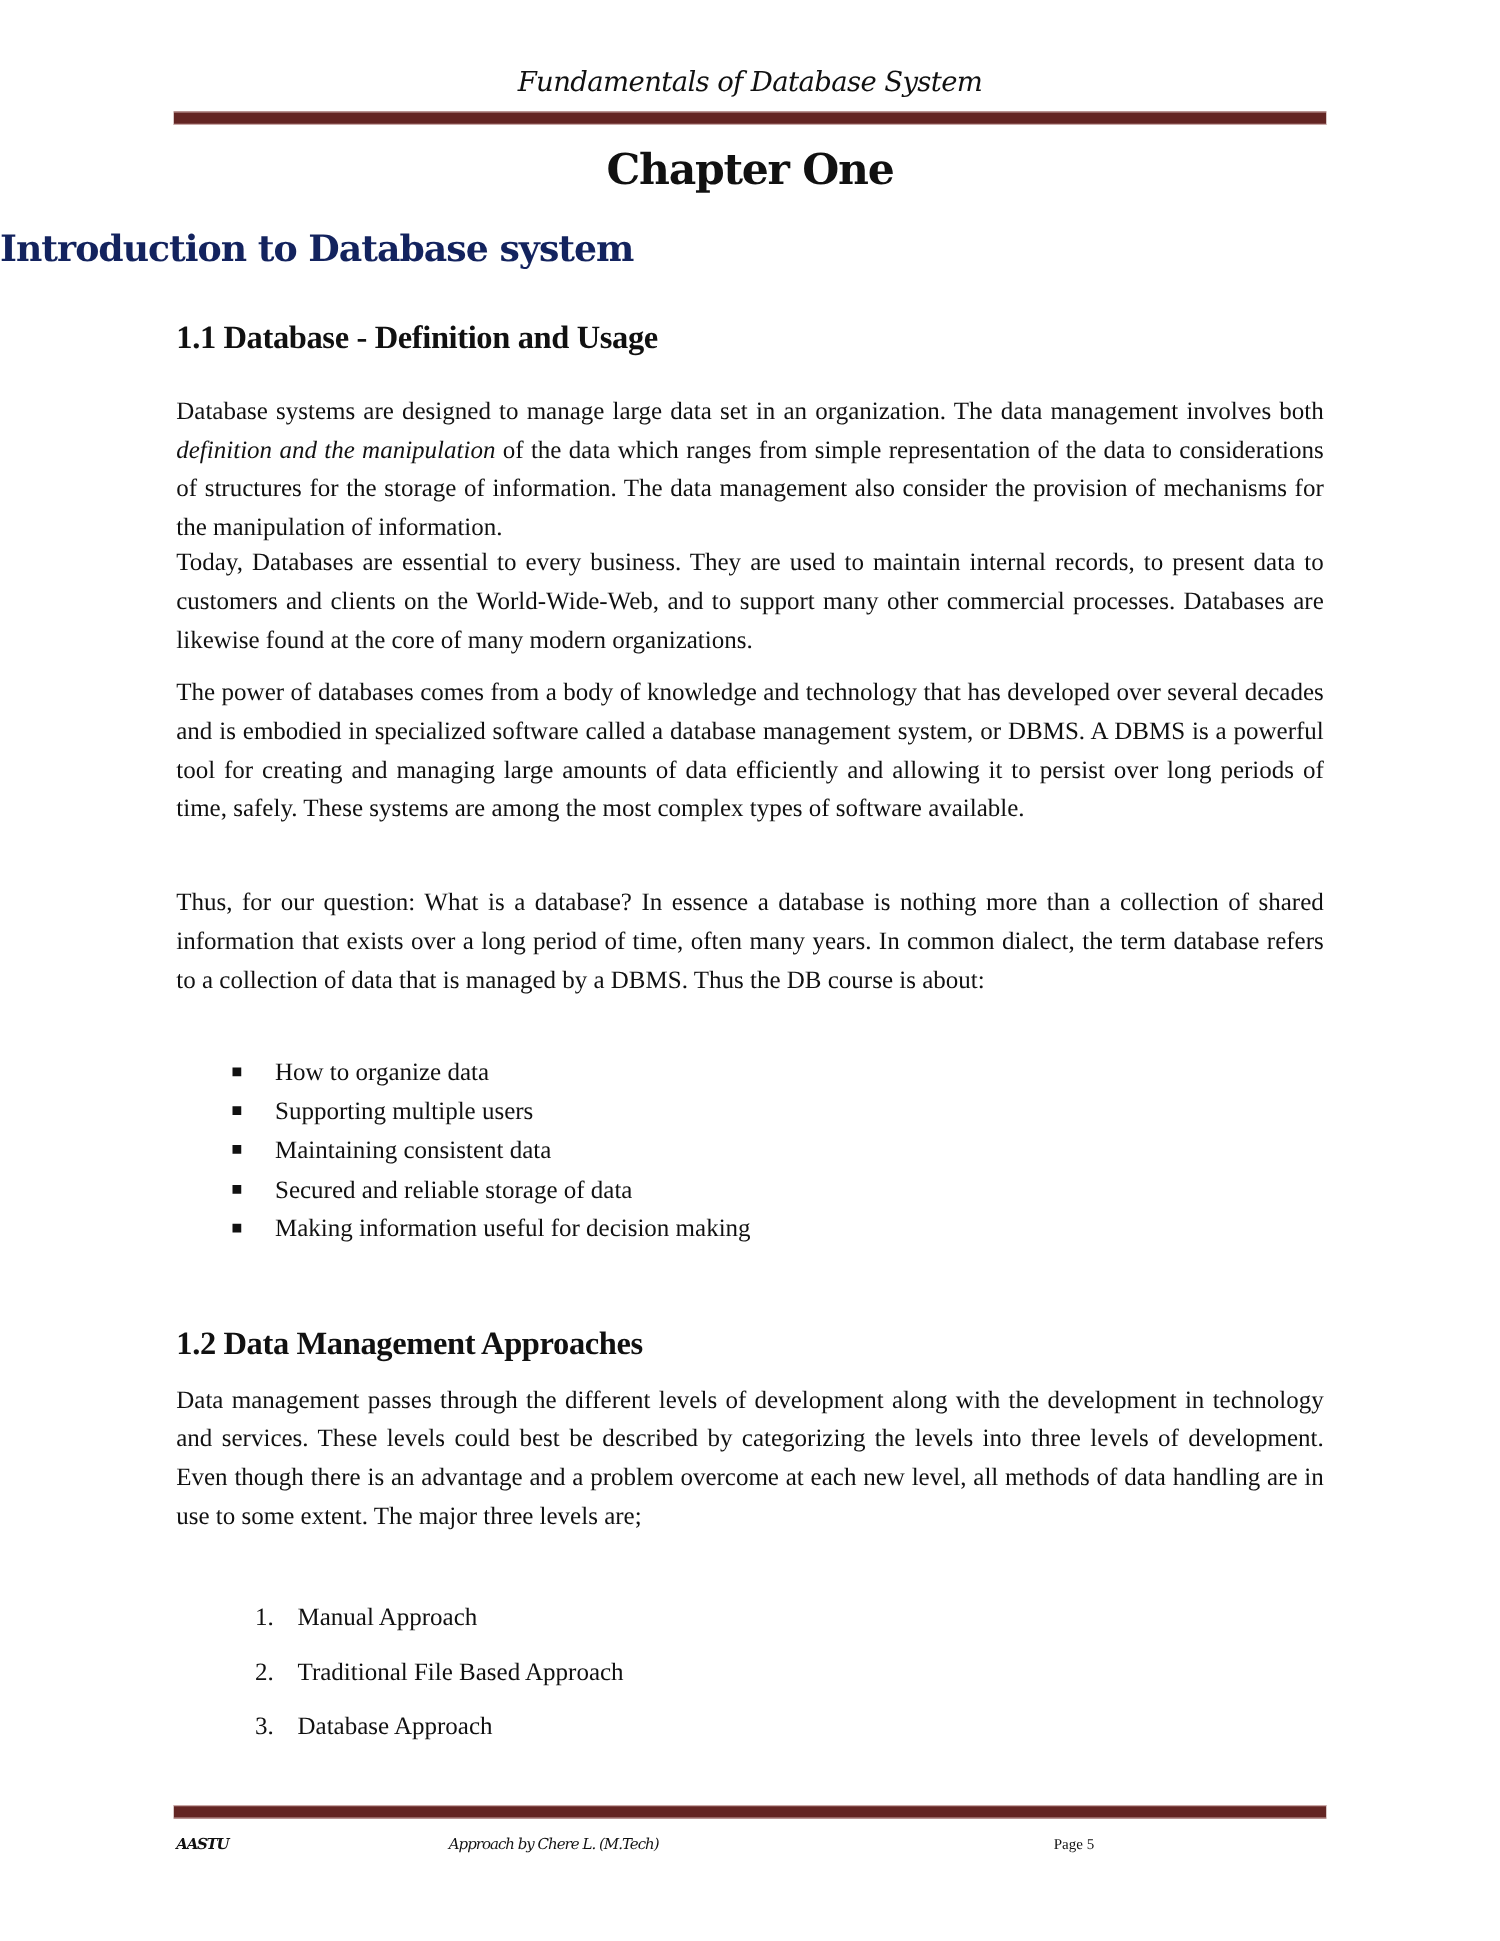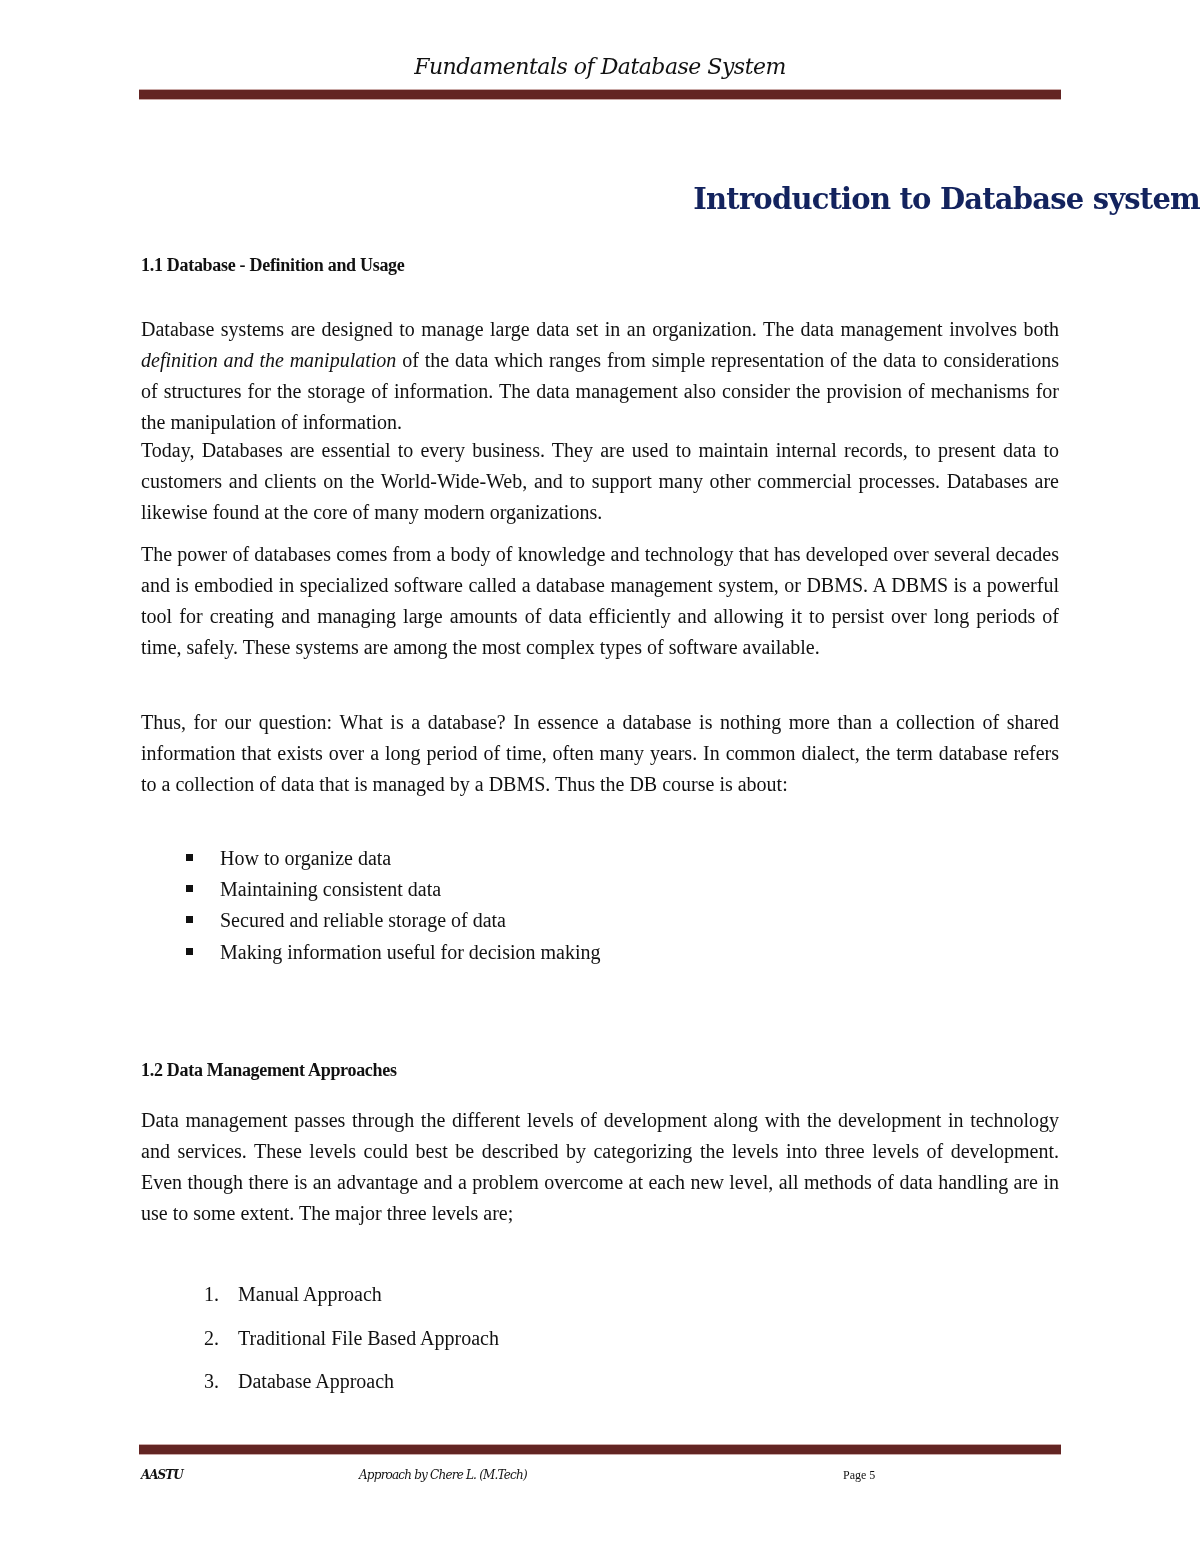--- a/index.html
+++ b/index.html
@@ -9,25 +9,25 @@
   .running-header { position:absolute; top:54px; left:0; width:1200px; text-align:center;
          font-family:"DejaVu Serif", serif; font-style:italic; font-size:22px; color:#111;
          letter-spacing:-0.5px; }
   .rule { position:absolute; left:139px; width:922px; height:9px; background:#632523;
           border-top:1px solid #c9a8a6; border-bottom:1px solid #c9a8a6; }
   .rule.top { top:89px; }
   .rule.bottom { top:1444px; }
   .chapter-title { position:absolute; top:116px; left:0; width:1200px; text-align:center;
          font-family:"DejaVu Serif", serif; font-weight:bold; font-size:34px; color:#111;
          letter-spacing:-1px; }
-  .chapter-subtitle { position:absolute; top:182px; left:0; width:1200px; text-align:right;
+  .chapter-subtitle { position:absolute; top:182px; left:0; width:1200px; text-align:left;
          font-family:"DejaVu Serif", serif; font-weight:bold; font-size:29px; color:#13235e;
          letter-spacing:-0.8px; }
   .content { position:absolute; left:141px; top:250px; width:918px; }
-  h2 { font-family:"Liberation Serif", serif; font-weight:bold; font-size:18px; margin:0;
+  h2 { font-family:"Liberation Serif", serif; font-weight:bold; font-size:26px; margin:0;
        letter-spacing:-0.3px; }
   p { margin:0; font-size:20px; line-height:31px; text-align:justify; }
   .sec1-title { position:absolute; top:5px; }
   .p1 { position:absolute; top:64px; }
   .p2 { position:absolute; top:185px; }
   .p3 { position:absolute; top:289px; }
   .p4 { position:absolute; top:457px; }
   ul.bullets { position:absolute; top:593px; left:0; margin:0; padding:0; list-style:none; }
   ul.bullets li { font-size:20px; line-height:31.2px; position:relative; padding-left:79px; }
   ul.bullets li .bullet { position:absolute; left:45px; top:11px; width:7px; height:7px; background:#111; }
@@ -43,33 +43,35 @@
   .footer .right { position:absolute; left:702px; font-style:normal; font-family:"Liberation Serif", serif; }
 </style>
 </head>
 <body>
 
 <div class="page">
 
   <div class="running-header">Fundamentals of Database System</div>
   <div class="rule top"></div>
 
+  <div class="chapter-title">Chapter One</div>
   <div class="chapter-subtitle">Introduction to Database system</div>
 
   <div class="content">
     <h2 class="sec1-title">1.1 Database - Definition and Usage</h2>
 
     <p class="p1"><span>Database systems are designed to manage large data set in an organization. The data management involves both </span><em>definition and the manipulation</em><span> of the data which ranges from simple representation of the data to considerations of structures for the storage of information. The data management also consider the provision of mechanisms for the manipulation of information.</span></p>
 
     <p class="p2">Today, Databases are essential to every business. They are used to maintain internal records, to present data to customers and clients on the World-Wide-Web, and to support many other commercial processes. Databases are likewise found at the core of many modern organizations.</p>
     <p class="p3">The power of databases comes from a body of knowledge and technology that has developed over several decades and is embodied in specialized software called a database management system, or DBMS. A DBMS is a powerful tool for creating and managing large amounts of data efficiently and allowing it to persist over long periods of time, safely. These systems are among the most complex types of software available.</p>
     <p class="p4">Thus, for our question: What is a database?  In essence a database is nothing more than a collection of shared information that exists over a long period of time, often many years. In common dialect, the term database refers to a collection of data that is managed by a DBMS. Thus the DB course is about:</p>
 
     <ul class="bullets">
       <li><span class="bullet"></span><span>How to organize data</span></li>
+      <li><span class="bullet"></span><span>Supporting multiple users</span></li>
       <li><span class="bullet"></span><span>Maintaining consistent data</span></li>
       <li><span class="bullet"></span><span>Secured and reliable storage of data</span></li>
       <li><span class="bullet"></span><span>Making information useful for decision making</span></li>
     </ul>
 
     <h2 class="sec2-title">1.2 Data Management Approaches</h2>
     <p class="p5">Data management passes through the different levels of development along with the development in technology and services. These levels could best be described by categorizing the levels into three levels of development. Even though there is an advantage and a problem overcome at each new level, all methods of data handling are in use to some extent. The major three levels are;</p>
 
     <ol class="levels">
       <li><span class="num">1.</span><span>Manual Approach</span></li>

